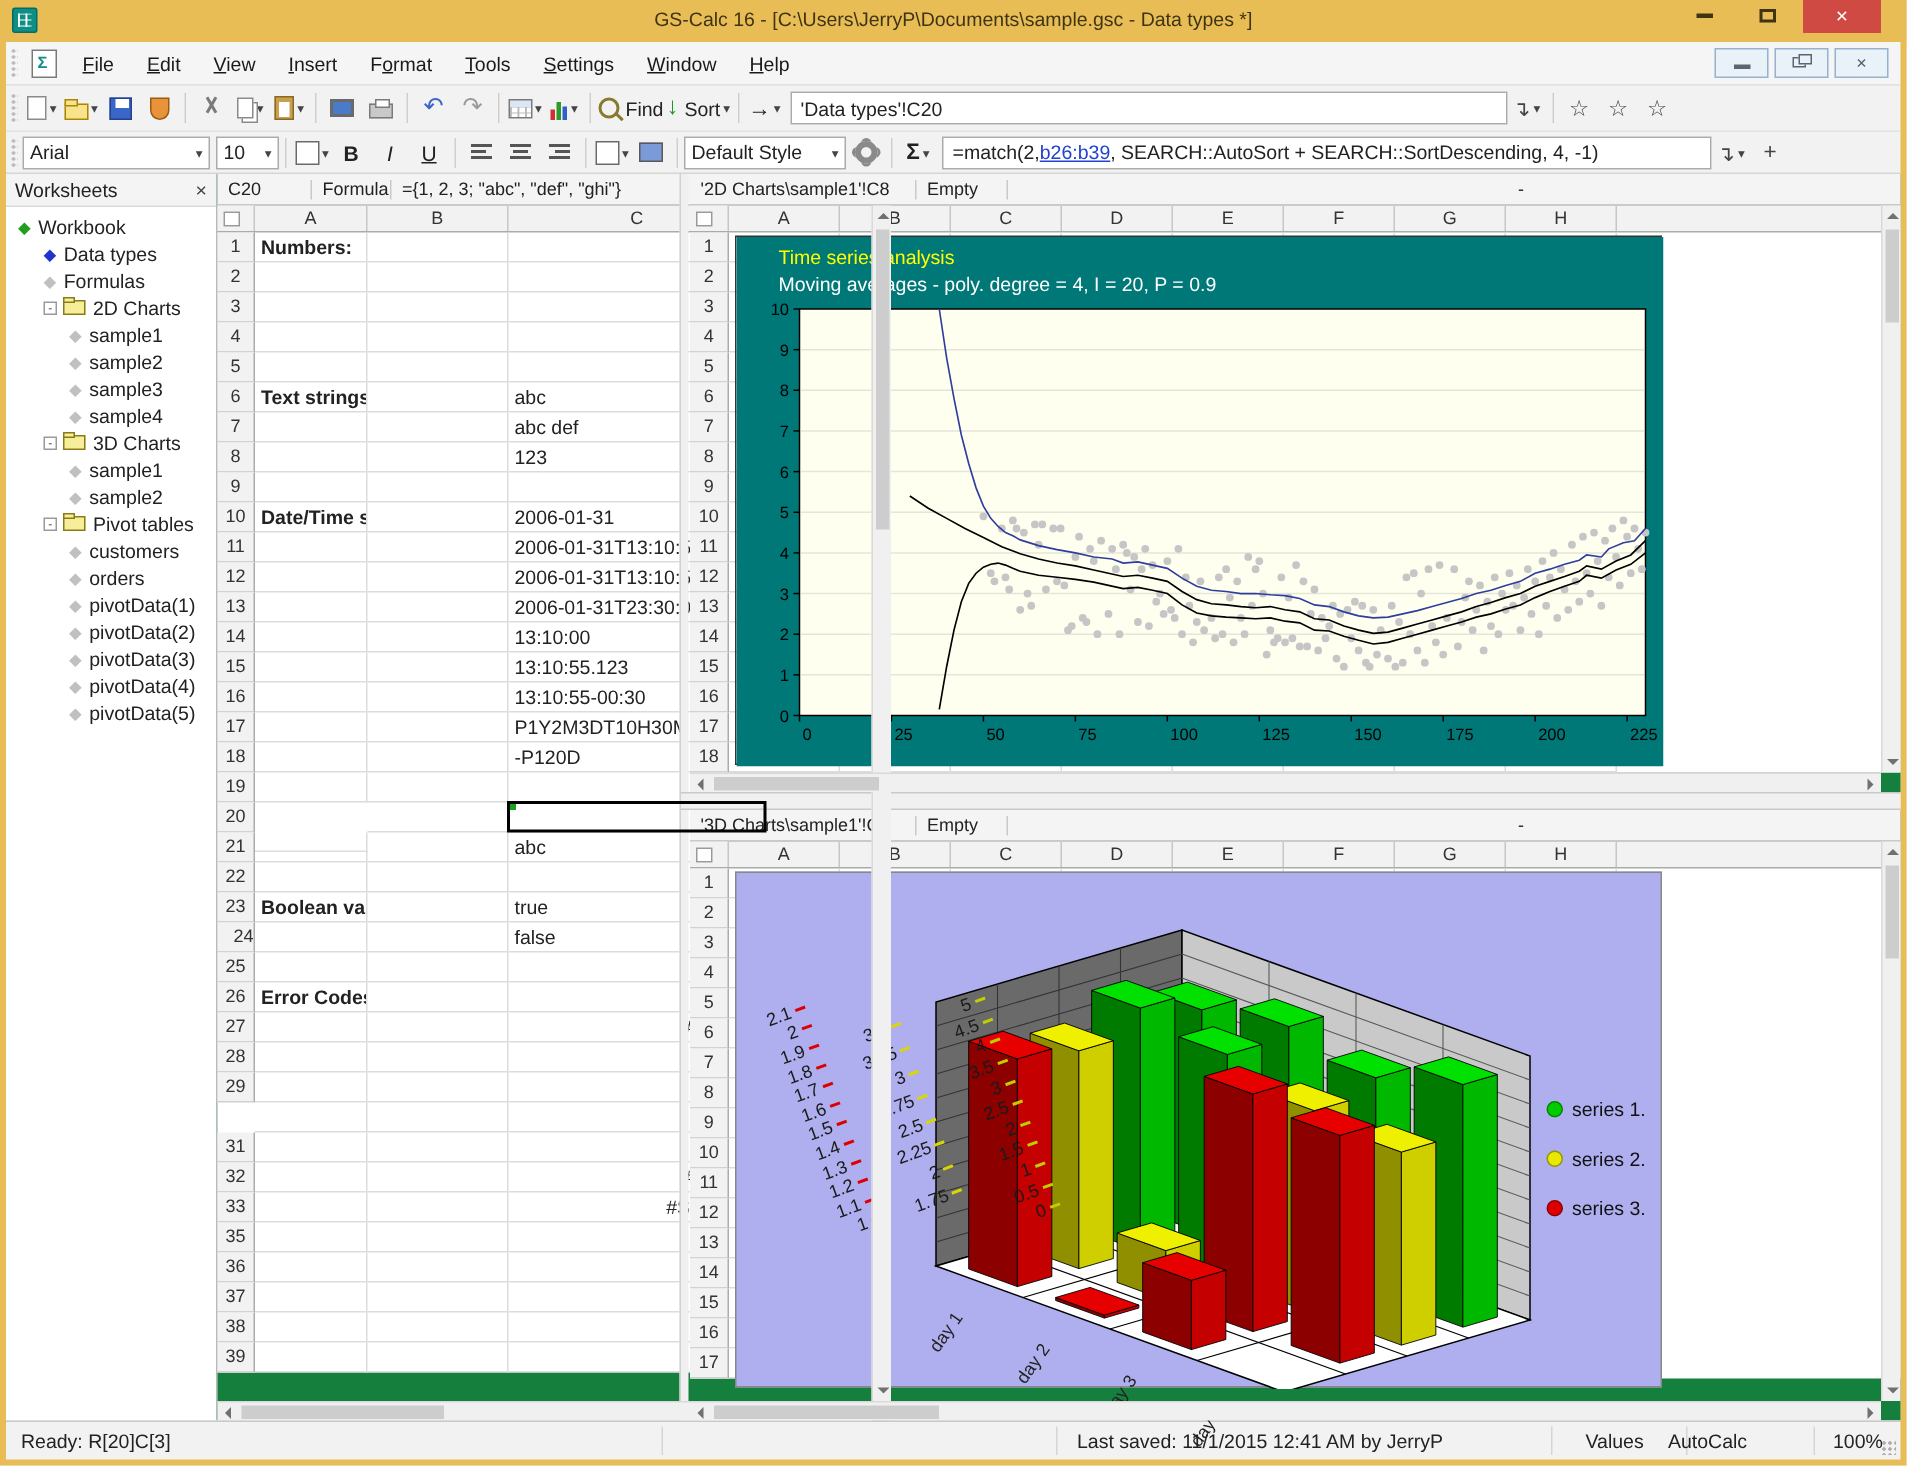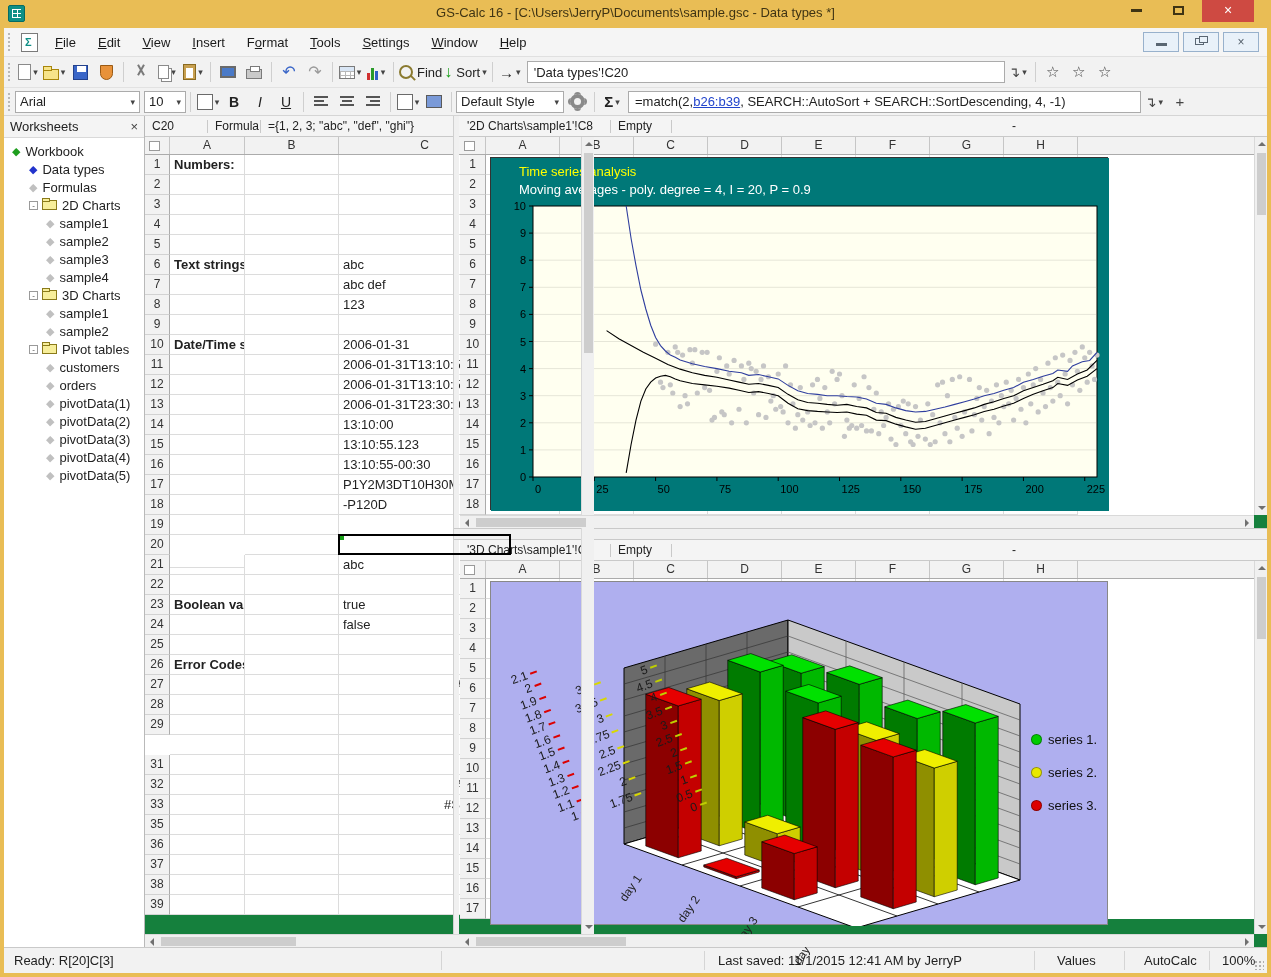--- a/index.html
+++ b/index.html
@@ -585,21 +585,21 @@
           <div class="cell" style="width: 67px;"></div>
         </div>
         <div class="grow">
           <div class="rn" style="width: 25px;">23</div>
           <div class="cell b" style="width: 75px;">Boolean values:</div>
           <div class="cell" style="width: 94px;"></div>
           <div class="cell" style="width: 172px;">true</div>
           <div class="cell" style="width: 67px;">( = 1 )</div>
         </div>
         <div class="grow">
-          <div class="rn" style="width: 25px;">24</div>
+          <div class="rn" style="width: 25px; text-align: right;">24</div>
           <div class="cell" style="width: 75px;"></div>
           <div class="cell" style="width: 94px;"></div>
           <div class="cell" style="width: 172px;">false</div>
           <div class="cell" style="width: 67px;">( = 0 )</div>
         </div>
         <div class="grow">
           <div class="rn" style="width: 25px;">25</div>
           <div class="cell" style="width: 75px;"></div>
           <div class="cell" style="width: 94px;"></div>
           <div class="cell" style="width: 172px;"></div>
@@ -1643,17 +1643,17 @@
 </div>
 
 <div class="abs" id="statusbar">
   <span class="st" style="left:10px">Ready:  R[20]C[3]</span>
   <span class="sdiv" style="left:437px"></span>
   <span class="sdiv" style="left:700px"></span>
   <span class="st" style="left:714px">Last saved:  11/1/2015 12:41 AM  by  JerryP</span>
   <span class="sdiv" style="left:1030px"></span>
   <span class="st" style="left:1053px">Values</span>
   <span class="sdiv" style="left:1120px"></span>
-  <span class="st" style="left:1140px">AutoCalc</span>
+  <span class="st" style="left:1108px">AutoCalc</span>
   <span class="sdiv" style="left:1205px"></span>
   <span class="st" style="left:1218px">100%</span>
   <span class="abs" id="grip"></span>
 </div>
 
 </body></html>

